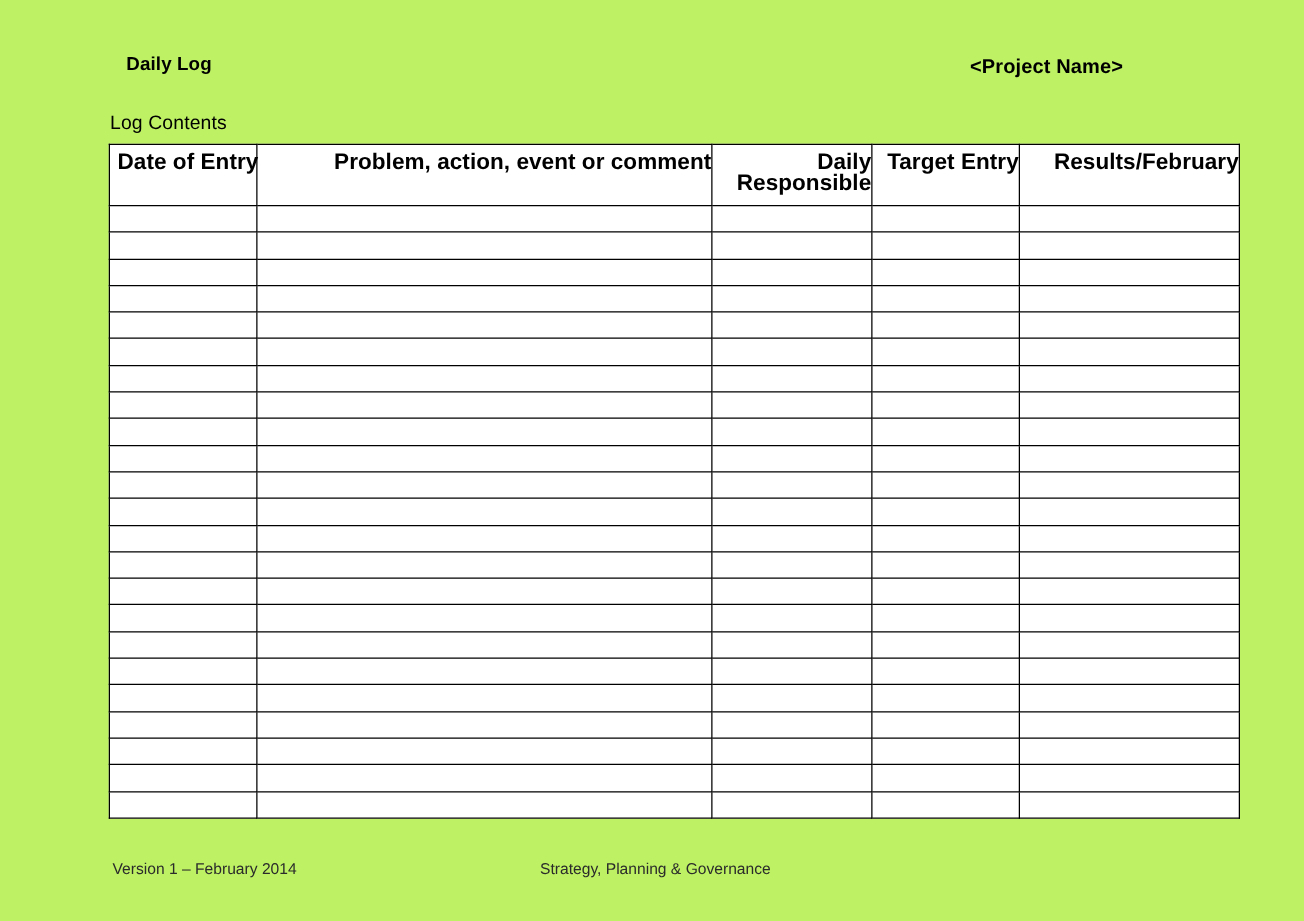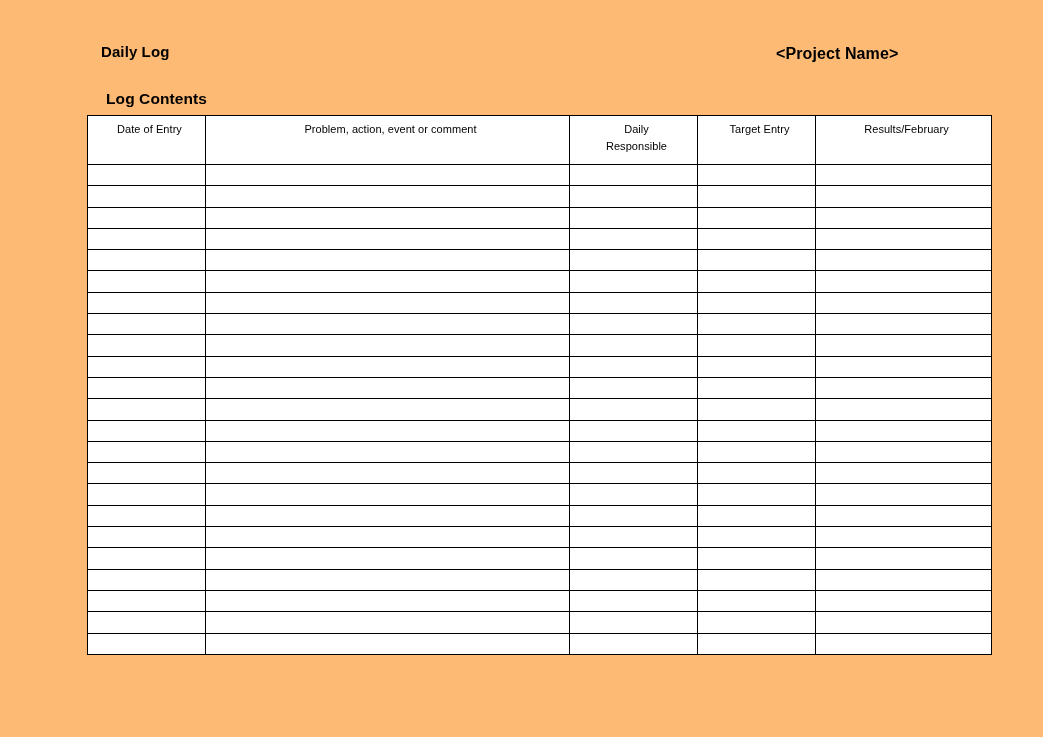--- a/index.html
+++ b/index.html
@@ -13,21 +13,21 @@
     height: 737px;
     position: relative;
     font-family: "Liberation Sans", sans-serif;
     color: #000000;
     overflow: hidden;
   }
 
   .page {
     position: absolute;
     inset: 0;
-    background: #fdba74;
+    background: #bef264;
   }
 
   
   .doc-header {
     position: absolute;
     left: 0;
     top: 43px;
     width: 1043px;
     height: 24px;
   }
@@ -46,24 +46,24 @@
     top: 2px;
     font-size: 16px;
     font-weight: bold;
     letter-spacing: 0.1px;
     white-space: nowrap;
   }
 
   
   .section-heading {
     position: absolute;
-    left: 106px;
+    left: 88px;
     top: 90px;
     font-size: 15.5px;
-    font-weight: bold;
+    font-weight: normal;
     letter-spacing: 0.1px;
     white-space: nowrap;
   }
 
   
   .log-table-wrap {
     position: absolute;
     left: 87px;
     top: 115px;
     width: 904px;
@@ -75,23 +75,23 @@
     background: #ffffff;
   }
   table.log-table th,
   table.log-table td {
     border: 1px solid #000000;
     padding: 0;
     vertical-align: top;
     background: #ffffff;
   }
   table.log-table th {
-    text-align: center;
-    font-size: 11px;
-    font-weight: normal;
+    text-align: right;
+    font-size: 18px;
+    font-weight: bold;
     line-height: 17px;
     padding: 5px 0 0 6px;
     height: 43px;
     letter-spacing: 0.05px;
   }
   table.log-table td.cell {
     height: 20.3px;
   }
   .th-line {
     display: block;
@@ -330,14 +330,18 @@
             <td class="cell"></td>
             <td class="cell"></td>
             <td class="cell"></td>
             <td class="cell"></td>
             <td class="cell"></td>
           </tr>
         </tbody>
     </table>
   </div>
 
+  <div class="doc-footer">
+    <div class="footer-version">Version 1 – February 2014</div>
+    <div class="footer-dept">Strategy, Planning &amp; Governance</div>
+  </div>
 
 </div>
 
 </body></html>

